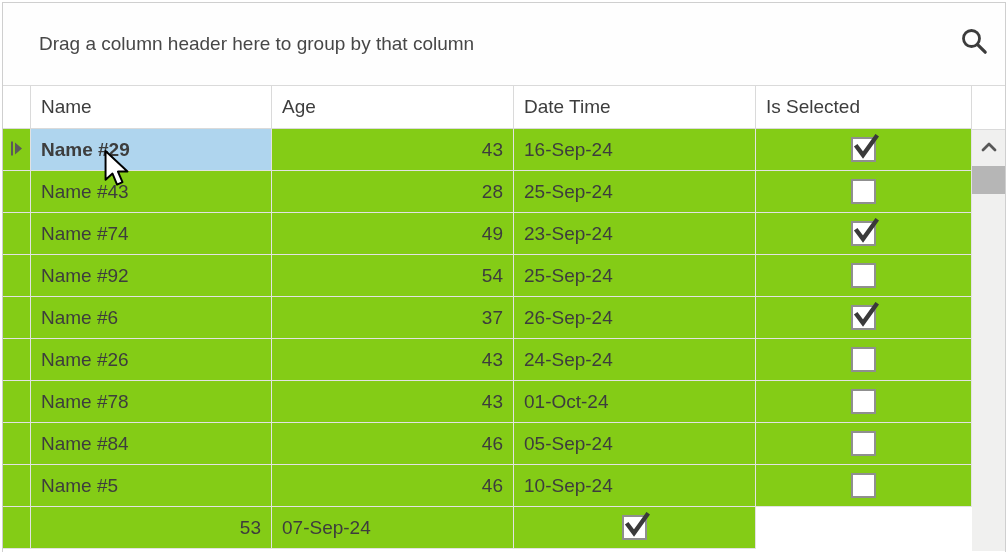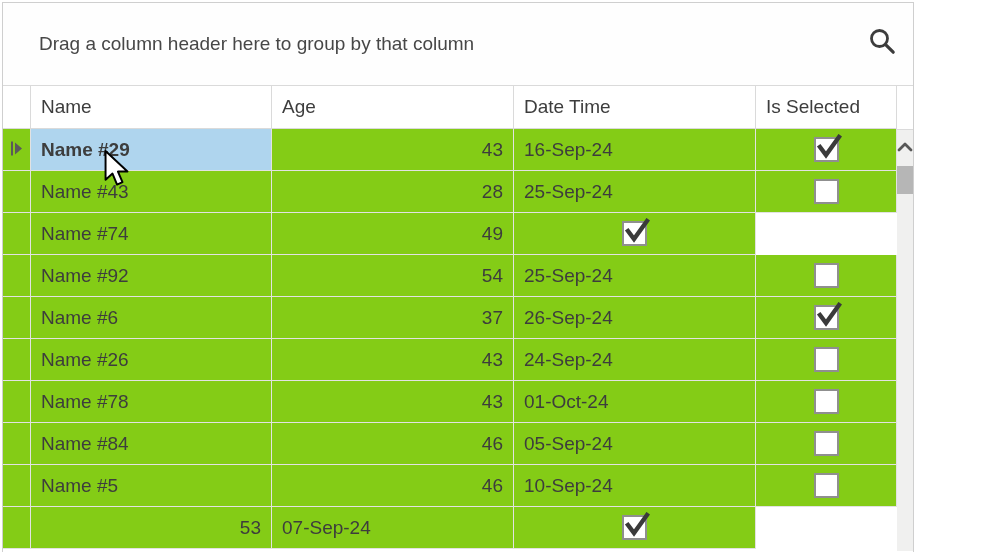--- a/index.html
+++ b/index.html
@@ -7,21 +7,21 @@
     --border-outer:#cfcfcf;
     --border-inner:#e2e2e2;
     --header-border:#dadada;
     --text:#3d3d3d;
     --scrollbar-track:#f0f0ef;
     --scrollbar-thumb:#b6b6b6;
   }
   *{box-sizing:border-box;margin:0;padding:0;}
   html,body{width:1008px;height:552px;overflow:hidden;background:#fff;
     font-family:"Liberation Sans","DejaVu Sans",sans-serif;color:var(--text);}
-  .grid{position:absolute;left:2px;top:2px;width:912px;height:550px;
+  .grid{position:absolute;left:2px;top:2px;width:1004px;height:550px;
     border:1px solid var(--border-outer);border-bottom:none;background:#fff;}
   
   .group-panel{height:83px;display:flex;align-items:center;
     padding:0 15px 0 36px;border-bottom:1px solid var(--header-border);
     font-size:19px;color:#474747;background:#fefefe;}
   .group-hint{flex:0 1 auto;}
   .search-btn{margin-left:auto;width:32px;height:32px;display:flex;
     align-items:center;justify-content:center;cursor:pointer;}
   
   .body{display:flex;height:465px;}
@@ -143,20 +143,23 @@
   <div class="row">
     <div class="cell indicator">
       
     </div>
     <div class="cell name-cell">
               <span>Name #74</span>
             </div>
     <div class="cell num">
               <span>49</span>
             </div>
+    <div class="cell">
+              <span>23-Sep-24</span>
+            </div>
     <div class="cell center">
       <span class="checkbox checked">
         <svg width="26" height="27" viewBox="0 0 26 27" fill="none">
           <path d="M4 13 L10 21 L23 3" stroke="#3a3a3a" stroke-width="4.4" stroke-linecap="square"></path>
         </svg>
       </span>
     </div>
   </div>
 
   <div class="row">

